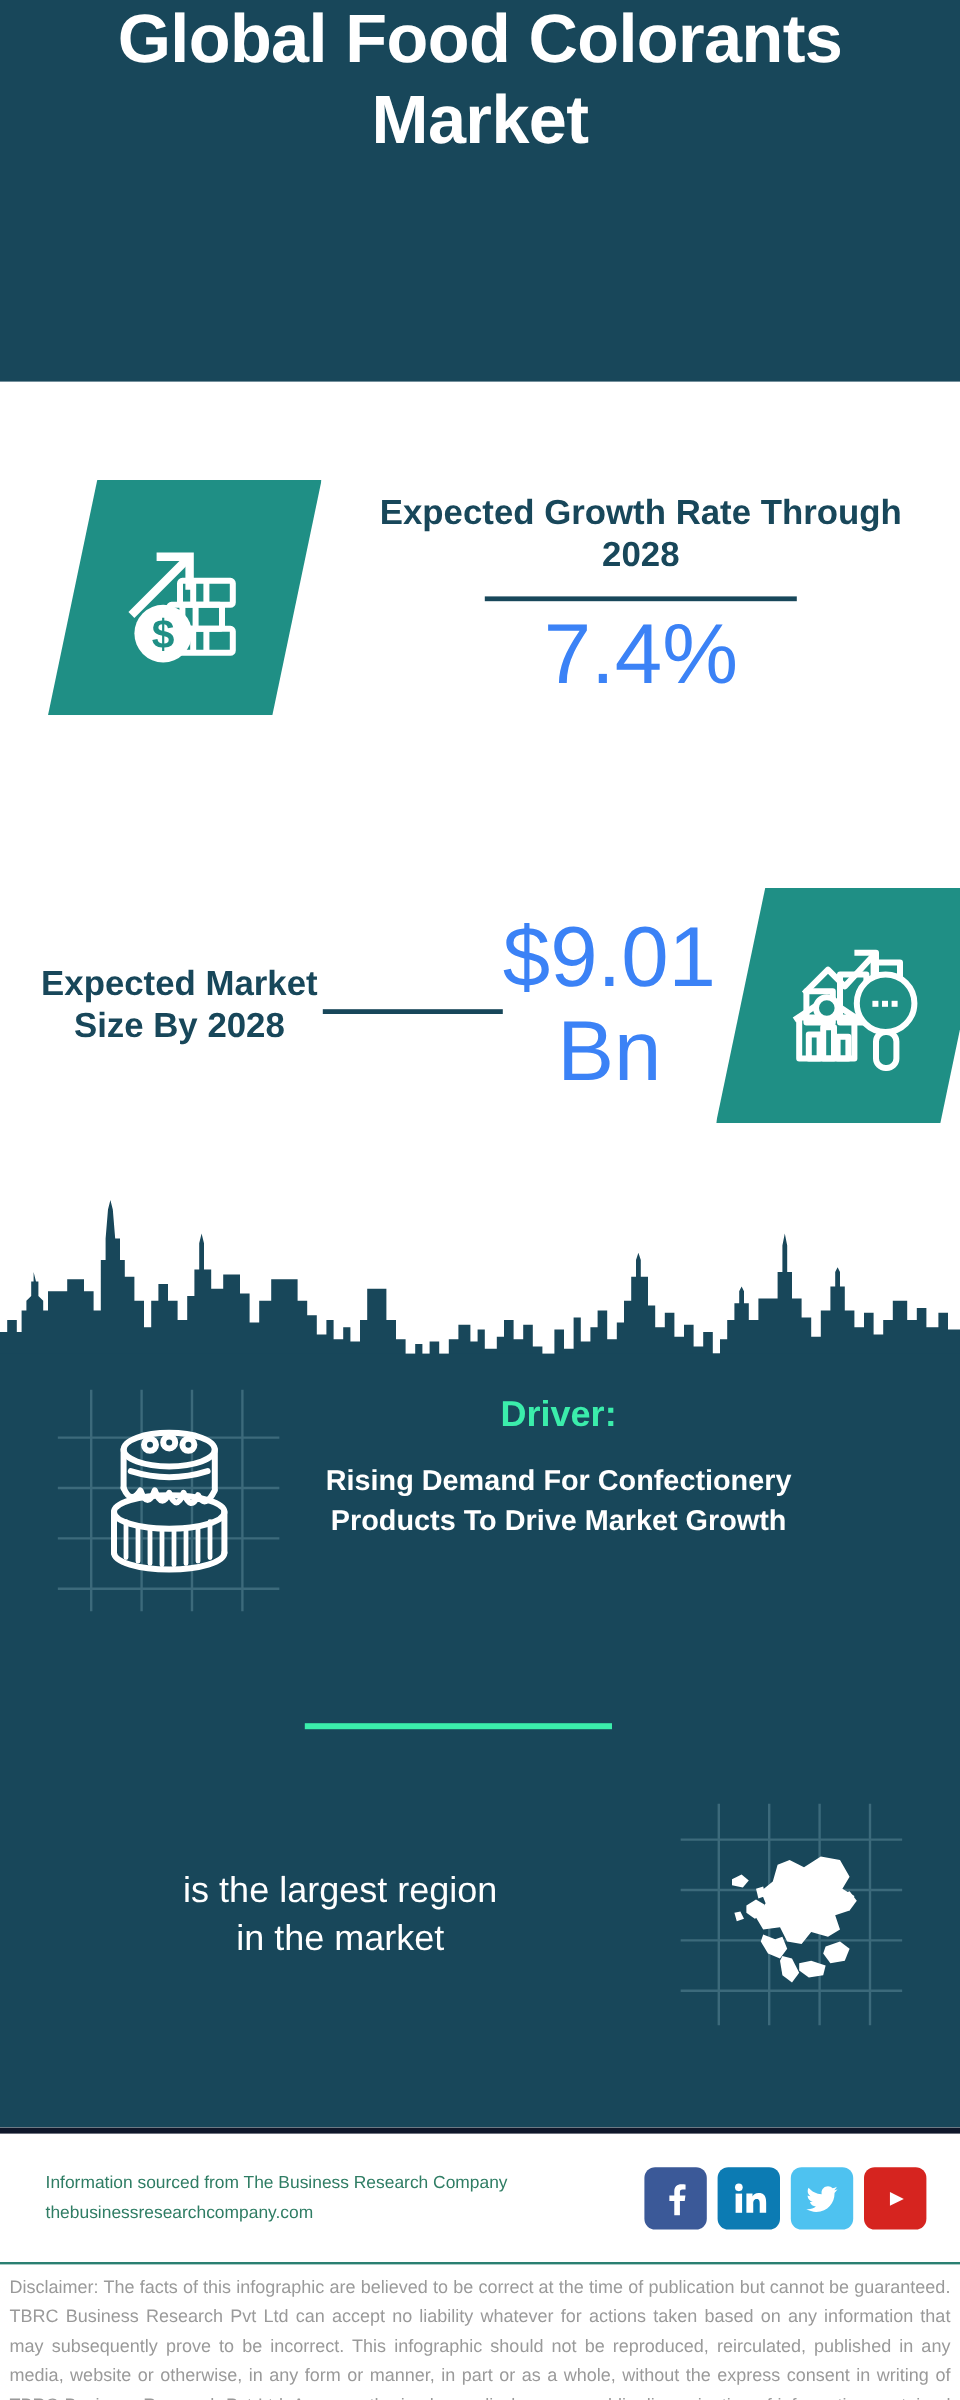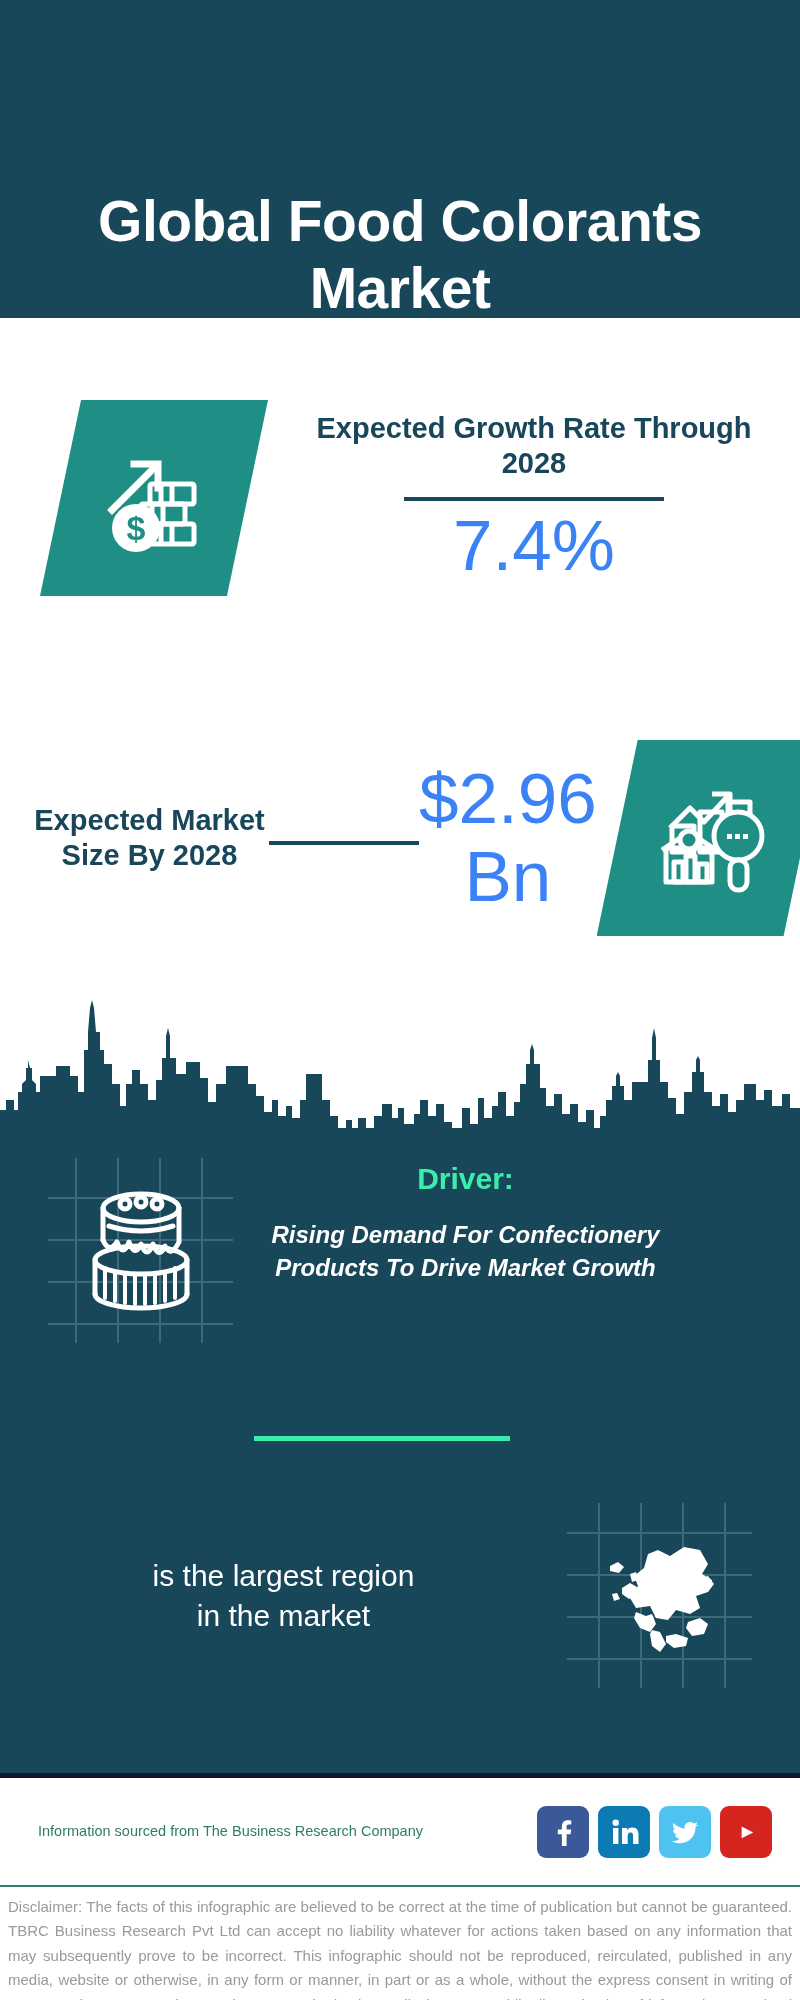--- a/index.html
+++ b/index.html
@@ -17,21 +17,21 @@
     overflow: hidden;
   }
 
   
   .header {
     position: absolute;
     left: 0; top: 0;
     width: 800px; height: 322px;
     background: #18475a;
     display: flex;
-    align-items: flex-end;
+    align-items: flex-start;
     justify-content: center;
   }
   .header-title {
     color: #ffffff;
     font-size: 57px;
     font-weight: bold;
     line-height: 1.18;
     text-align: center;
     letter-spacing: -0.5px;
     max-width: 640px;
@@ -154,21 +154,20 @@
     color: #3bedab;
     font-size: 30px;
     font-weight: bold;
     margin-bottom: 22px;
   }
   .driver-body {
     color: #ffffff;
     font-size: 24px;
     font-weight: bold;
     line-height: 1.38;
-    font-style: italic;
   }
 
   
   .mid-divider {
     position: absolute;
     left: 254px; top: 308px;
     width: 256px; height: 5px;
     background: #3bedab;
   }
 
@@ -277,21 +276,21 @@
       <div class="stat-label">Expected Growth Rate Through 2028</div>
       <div class="stat-rule"></div>
       <div class="stat-value">7.4%</div>
     </div>
   </div>
 
   <div class="size-section">
     <div class="size-text">
       <div class="stat-label">Expected Market Size By 2028</div>
       <div class="stat-rule"></div>
-      <div class="stat-value">$2.96 Bn</div>
+      <div class="stat-value">$9.01 Bn</div>
     </div>
     <div class="para-badge size-right">
       <svg width="122" height="120" viewBox="0 0 122 120" aria-hidden="true">
         <g fill="none" stroke="#ffffff" stroke-width="5" stroke-linejoin="round">
           <path d="M20 50 L40 30 L54 44 L78 18"></path>
           <path d="M62 16 L80 16 L80 34"></path>
           <rect x="22" y="48" width="22" height="26"></rect>
           <rect x="50" y="34" width="22" height="40"></rect>
           <rect x="78" y="24" width="22" height="50"></rect>
           <path d="M16 70 L62 70 L62 104 L16 104 Z"></path>
@@ -426,20 +425,21 @@
           </svg>
         </div>
       </div>
     </div>
 
   </div>
 
   <div class="footer">
     <div class="footer-text">
       <div>Information sourced from The Business Research Company</div>
+      <div>thebusinessresearchcompany.com</div>
     </div>
     <div class="social-row">
       <a class="social sc-fb">
         <svg width="30" height="30" viewBox="0 0 30 30" aria-hidden="true">
           <path fill="#ffffff" d="M18.6 29V17.2h4l.6-4.6h-4.6V9.7c0-1.3.4-2.2 2.3-2.2h2.4V3.4
             c-.4-.06-1.9-.18-3.5-.18-3.5 0-5.9 2.1-5.9 6v3.4H9.8v4.6h4.1V29z"></path>
         </svg>
       </a>
       <a class="social sc-li">
         <svg width="30" height="30" viewBox="0 0 30 30" aria-hidden="true">

